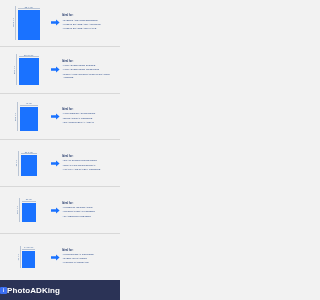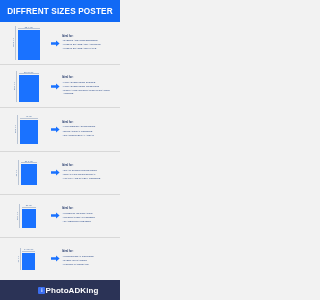--- a/index.html
+++ b/index.html
@@ -133,23 +133,22 @@
     font-size:2.35px;
     line-height:1.25;
     color:#2a4a8a;
     letter-spacing:0.03px;
   }
 
   
   .footer {
     flex:0 0 20px;
     background:#2b3356;
-    display:flex; align-items:center; justify-content:center;
+    display:flex; align-items:center; 
     gap:0;
-    padding-left:17px;
   }
   .footer-mark {
     width:7px; height:7px;
     background:#3b6ef0;
     border-radius:1px;
     display:flex; align-items:center; justify-content:center;
     color:#fff; font-size:5px; font-weight:bold;
     line-height:1;
   }
   .footer-text {
@@ -158,23 +157,20 @@
     font-weight:bold;
     letter-spacing:0.1px;
     white-space:nowrap;
   }
 </style>
 </head>
 <body>
 
 <div id="poster">
 
-  <div class="header">
-    <div class="header-title">DIFFRENT SIZES POSTER</div>
-  </div>
 
   <div class="sections">
       <div class="section">
         <div class="diagram">
           <div class="dim-wrap">
             <div class="v-label">106.6 cm</div>
             <div class="v-rule"></div>
             <div class="paper-col">
               <div class="h-label">88.4 cm</div>
               <div class="h-rule"></div>

